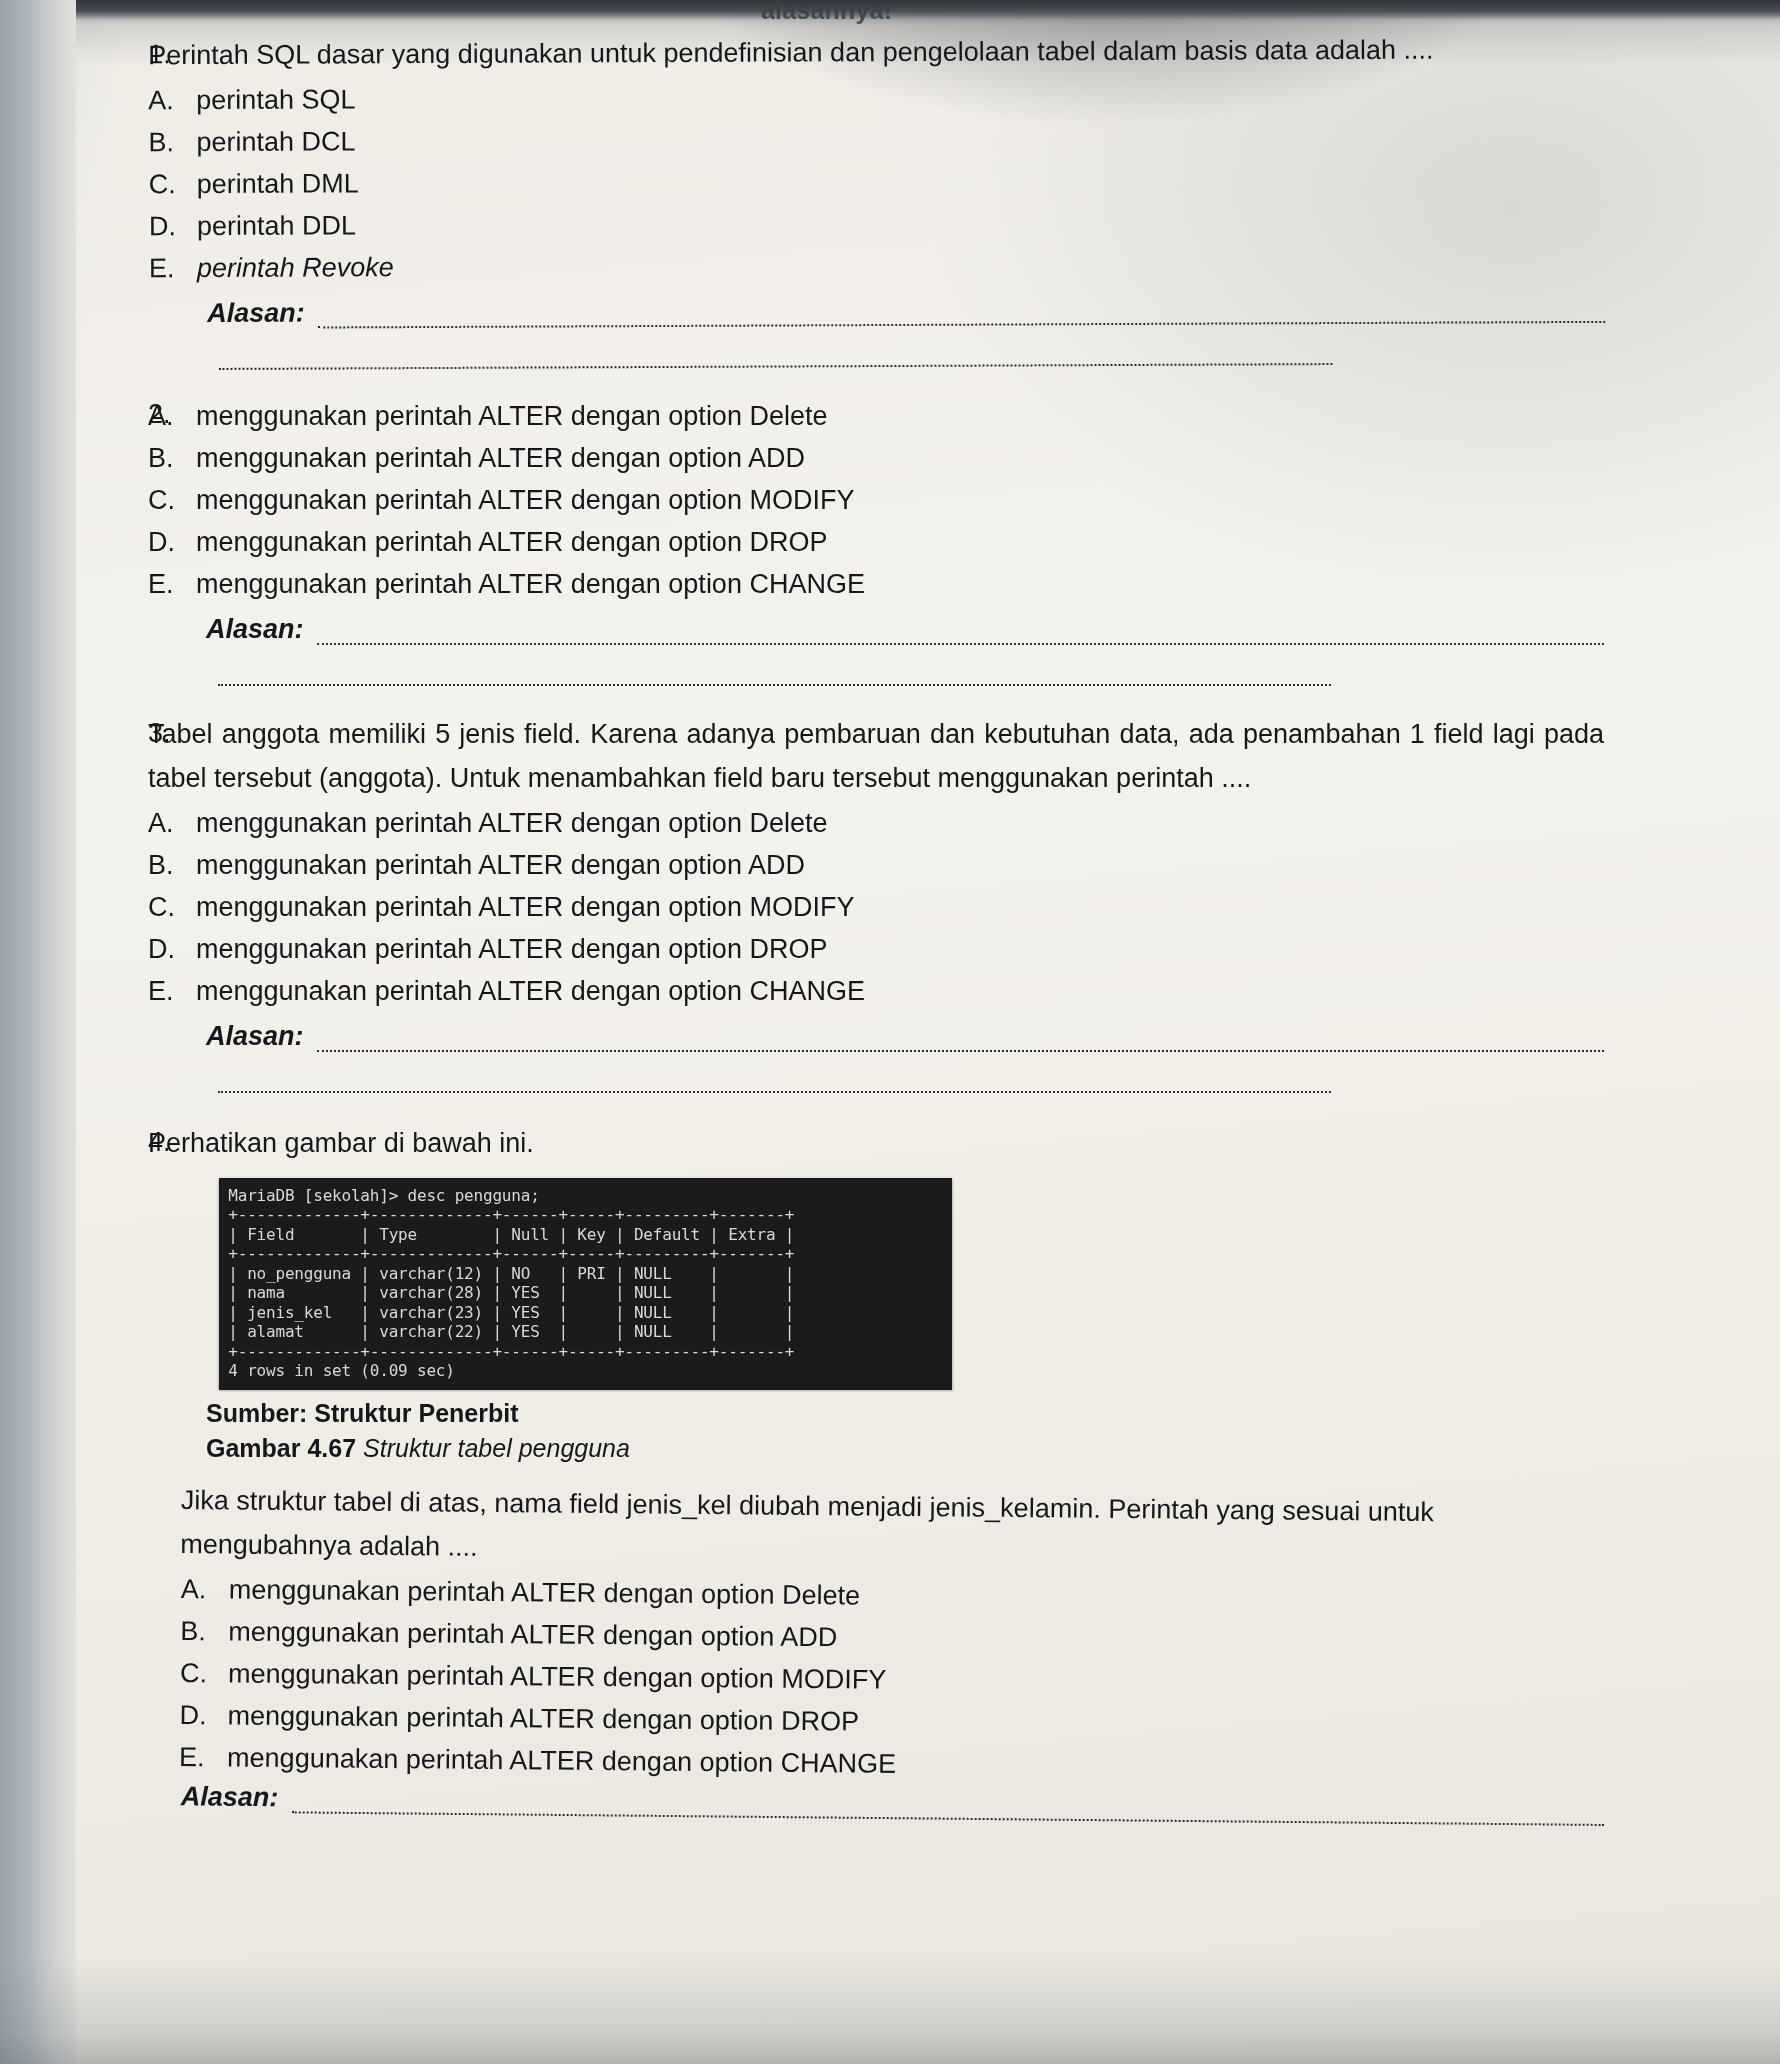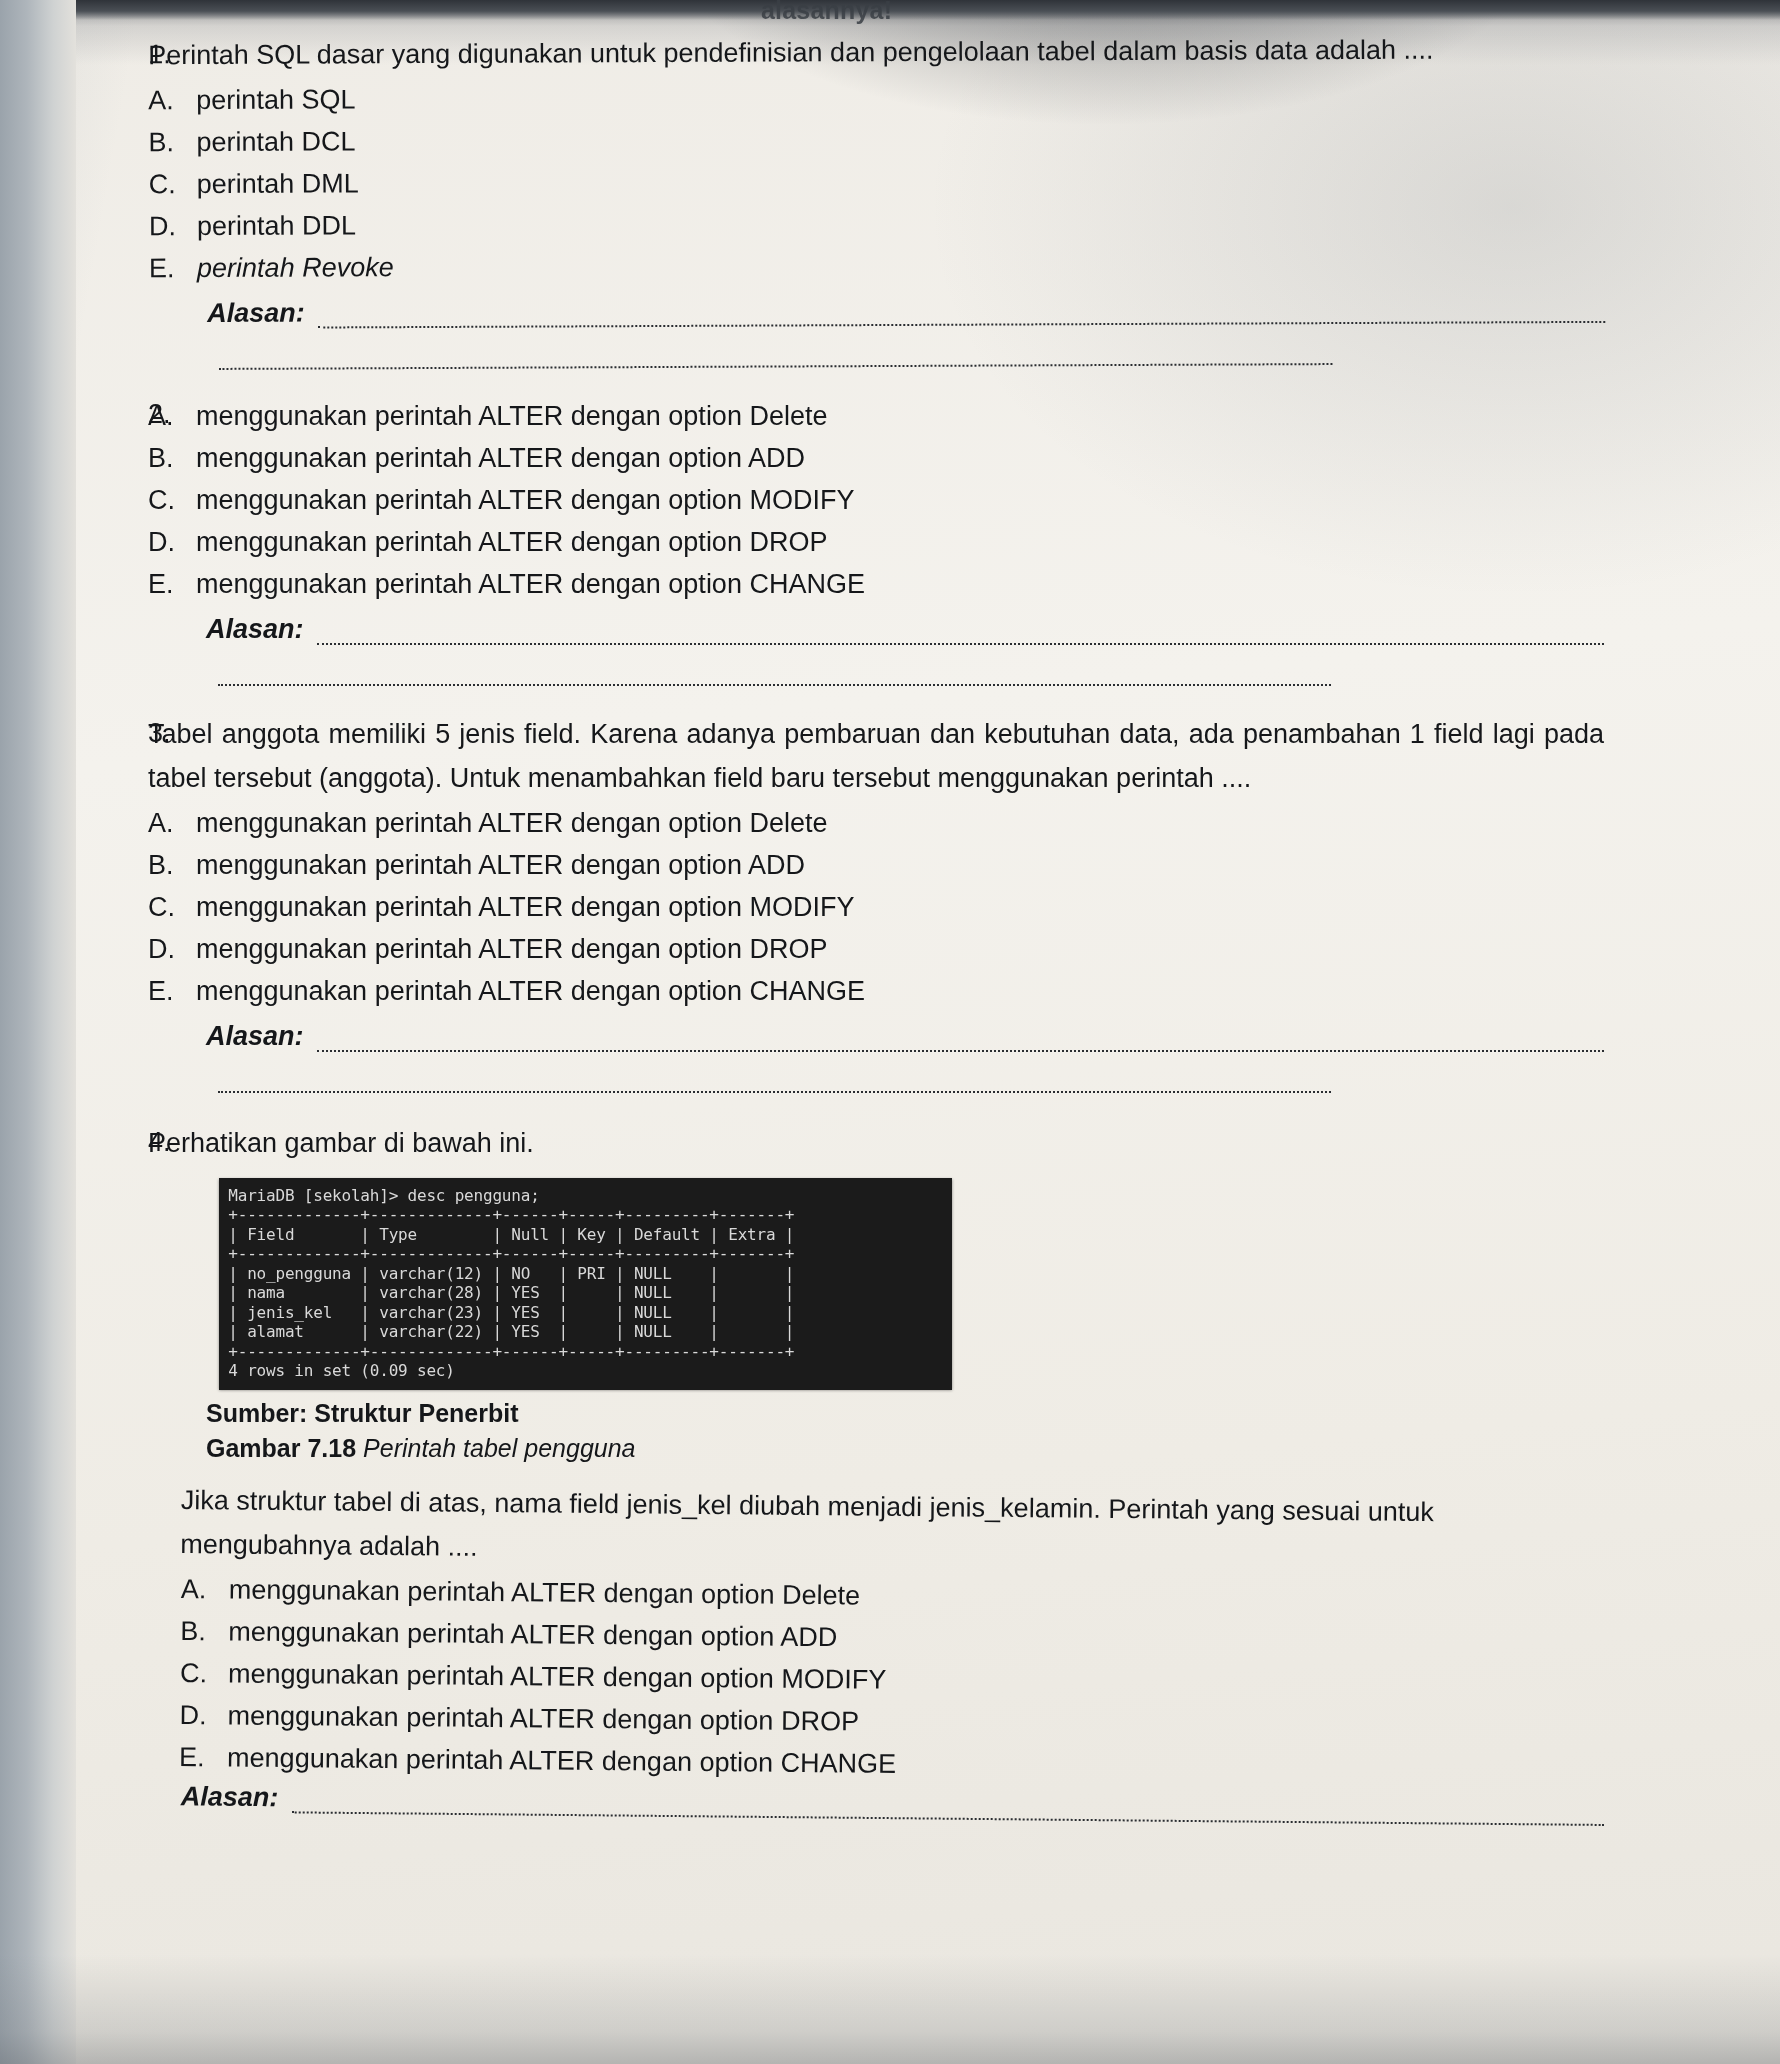--- a/index.html
+++ b/index.html
@@ -293,22 +293,22 @@
 | nama        | varchar(28) | YES  |     | NULL    |       |
 | jenis_kel   | varchar(23) | YES  |     | NULL    |       |
 | alamat      | varchar(22) | YES  |     | NULL    |       |
 +-------------+-------------+------+-----+---------+-------+
 4 rows in set (0.09 sec)</div>
         </div>
         <div class="src">
           <span>Sumber: Struktur Penerbit</span>
         </div>
         <div class="cap">
-          <span>Gambar 7.18</span>
-          <span class="it" style="font-weight:400;">Perintah tabel pengguna</span>
+          <span>Gambar 4.67</span>
+          <span class="it" style="font-weight:400;">Struktur tabel pengguna</span>
         </div>
 
         <p class="after-img skewed2">Jika struktur tabel di atas, nama field jenis_kel diubah menjadi jenis_kelamin. Perintah yang sesuai untuk mengubahnya adalah ....</p>
 
         <ul class="opts skewed2">
           <li class="opt">
             <span class="opt-letter">A.</span>
             <span class="opt-text">menggunakan perintah ALTER dengan option Delete</span>
           </li>
           <li class="opt">

